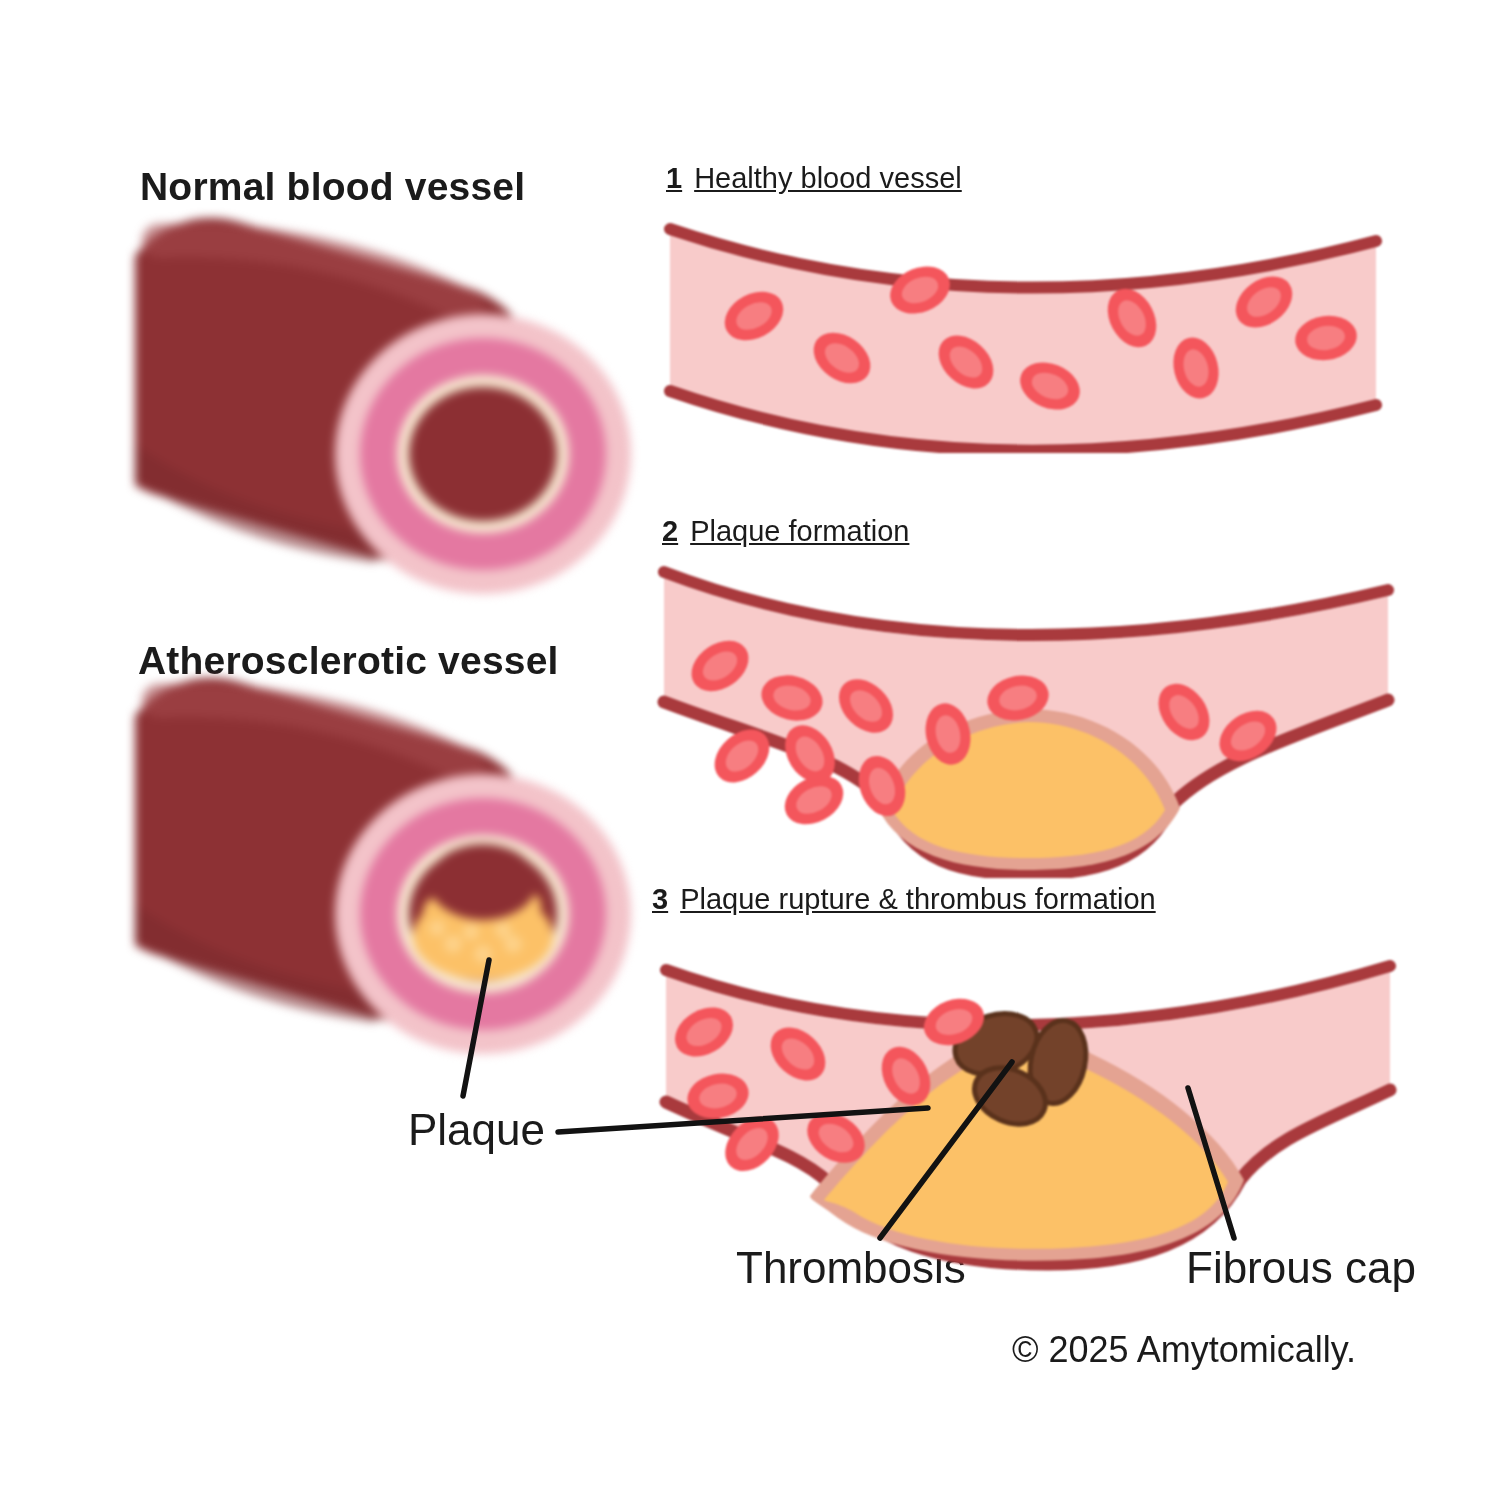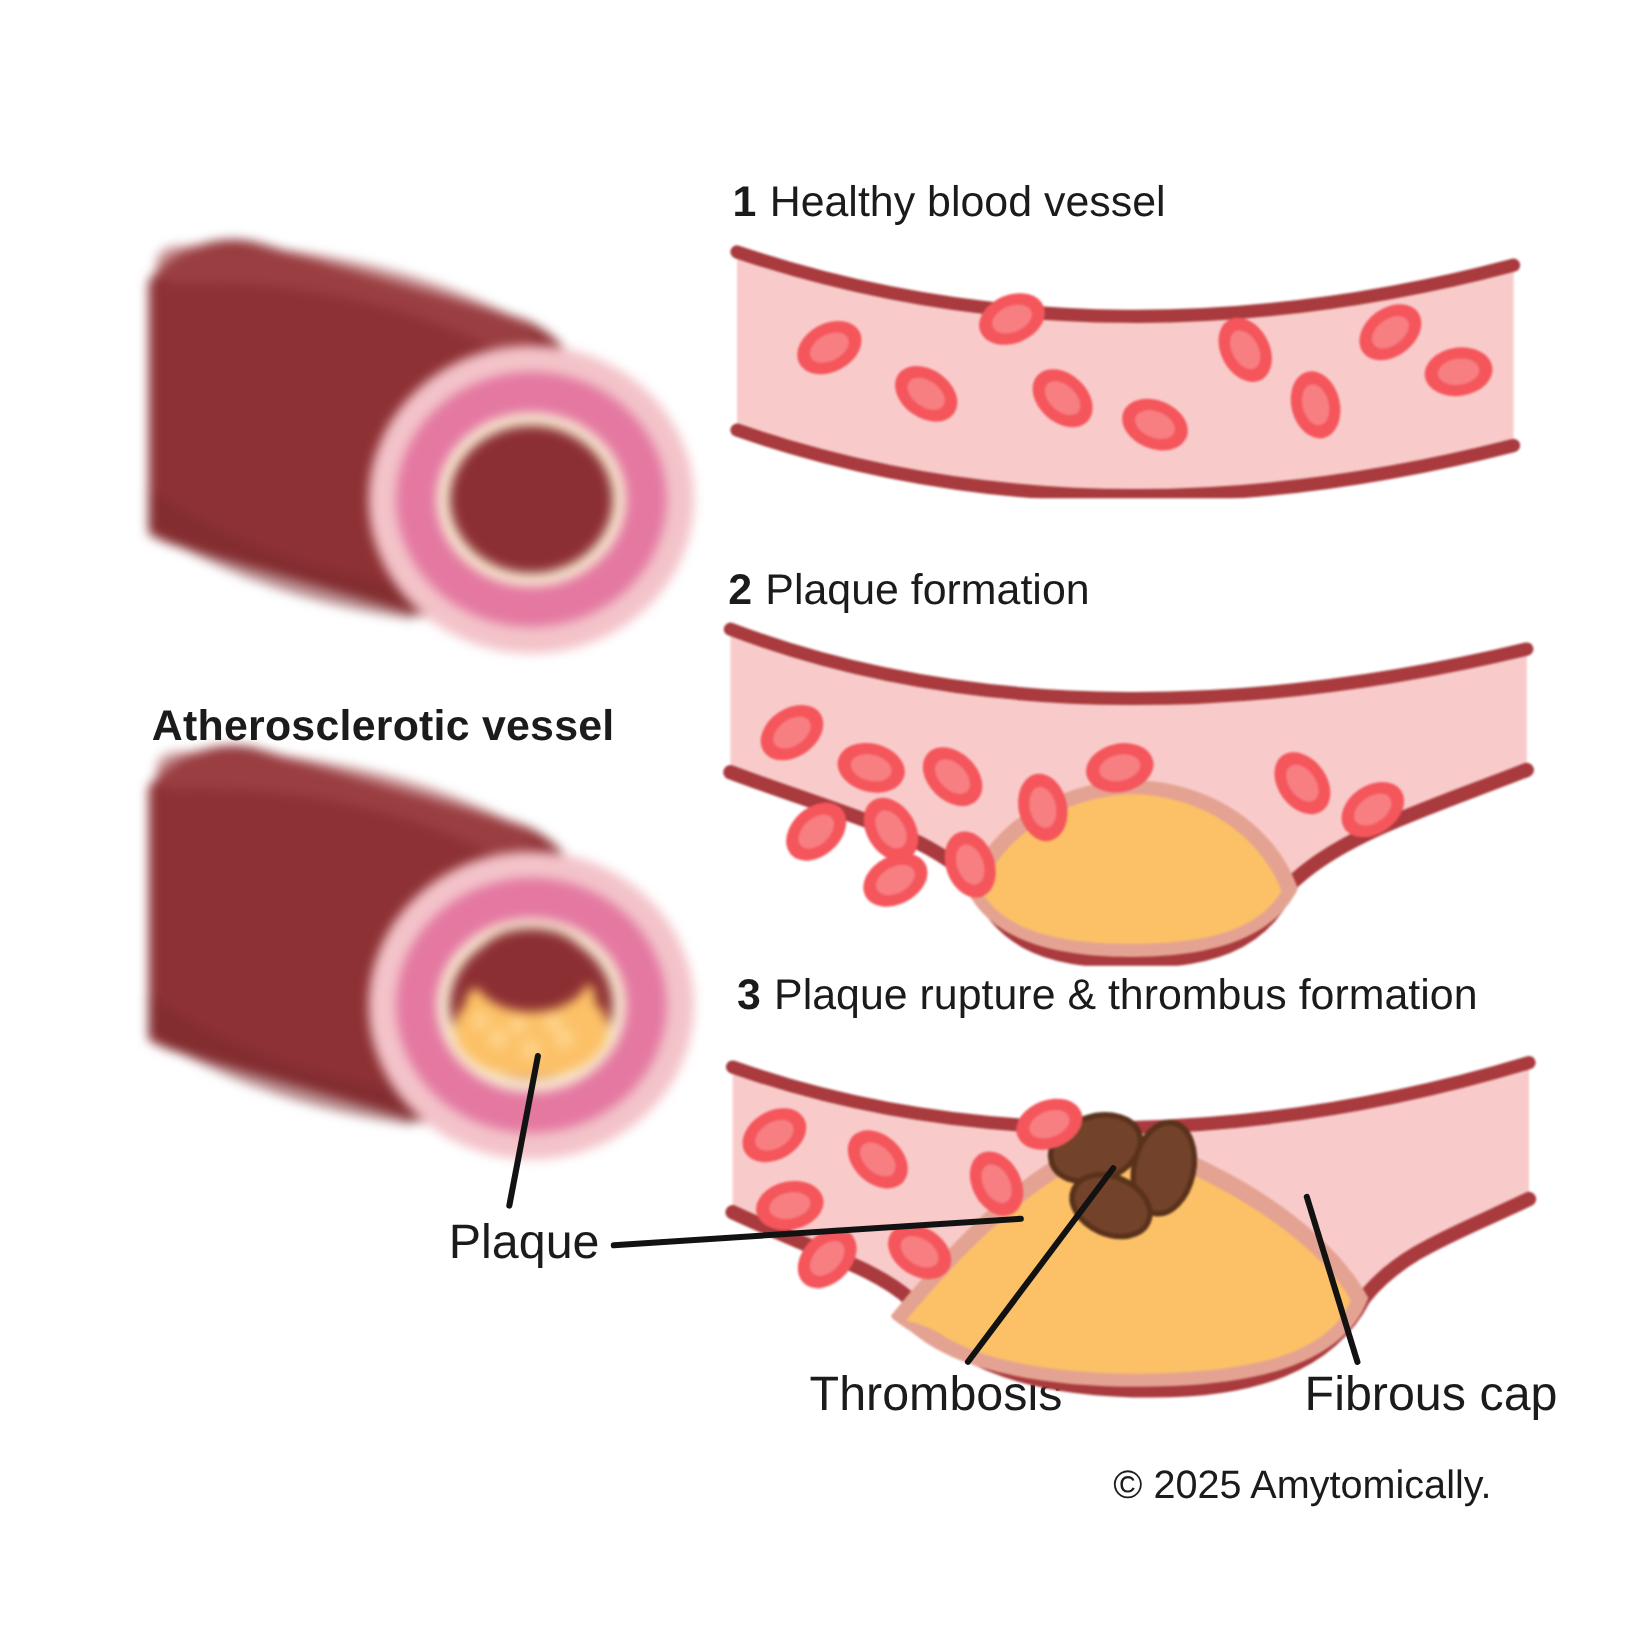--- a/index.html
+++ b/index.html
@@ -19,21 +19,21 @@
     --lumen-dark:#8c2f33;
     --leader-line:#121212;
   }
   html,body{margin:0;padding:0;background:#fff;}
   .canvas{
     position:relative;width:1500px;height:1500px;background:#fff;
     font-family:"Liberation Sans",sans-serif;color:var(--ink);overflow:hidden;
   }
   .label{position:absolute;white-space:nowrap;line-height:1.1;}
   .side-title{font-size:39px;font-weight:700;letter-spacing:.2px;}
-  .stage-header{font-size:39px;font-weight:400;}
+  .stage-header{font-size:29px;font-weight:400;text-decoration:underline;}
   .stage-num{font-weight:700;margin-right:12px;}
   .callout{font-size:44px;font-weight:400;}
   .copyright{font-size:36px;font-weight:400;}
   .panel{position:absolute;filter:blur(0.8px);}
   .vessel3d{position:absolute;filter:blur(5px);}
   .overlay{position:absolute;left:0;top:0;}
   .lumen{fill:var(--lumen-pink);}
   .wall{fill:none;stroke:var(--wall-red);stroke-width:12;stroke-linecap:round;}
   .wall-b{stroke-width:13;}
   .rbc .shell{fill:var(--rbc-red);}
@@ -48,30 +48,31 @@
   .ring-p{fill:var(--ring-pink);}
   .ring-c{fill:var(--ring-cream);}
   .lum-d{fill:var(--lumen-dark);}
   .leader{stroke:var(--leader-line);stroke-width:5.5;stroke-linecap:round;}
 </style>
 </head>
 <body>
 
 <div class="canvas">
 
+  <div class="label side-title" style="left:140px;top:166px;">Normal blood vessel</div>
 
   <div class="label side-title" style="left:138px;top:616px;margin-top:24px;">Atherosclerotic vessel</div>
 
   <div class="label stage-header" style="left:666px;top:163px;">
     <span class="stage-num">1</span><span>Healthy blood vessel</span>
   </div>
   <div class="label stage-header" style="left:662px;top:516px;">
     <span class="stage-num">2</span><span>Plaque formation</span>
   </div>
-  <div class="label stage-header" style="left:670px;top:884px;">
+  <div class="label stage-header" style="left:652px;top:884px;">
     <span class="stage-num">3</span><span>Plaque rupture &amp; thrombus formation</span>
   </div>
 
   <div class="label callout" style="left:408px;top:1106px;">Plaque</div>
   <div class="label callout" style="left:736px;top:1244px;">Thrombosis</div>
   <div class="label callout" style="left:1186px;top:1244px;">Fibrous cap</div>
 
   <div class="label copyright" style="left:1012px;top:1330px;">© 2025 Amytomically.</div>
 
   <svg class="vessel3d" style="left:135px;top:212px;" width="510" height="400" viewBox="0 0 510 400">

